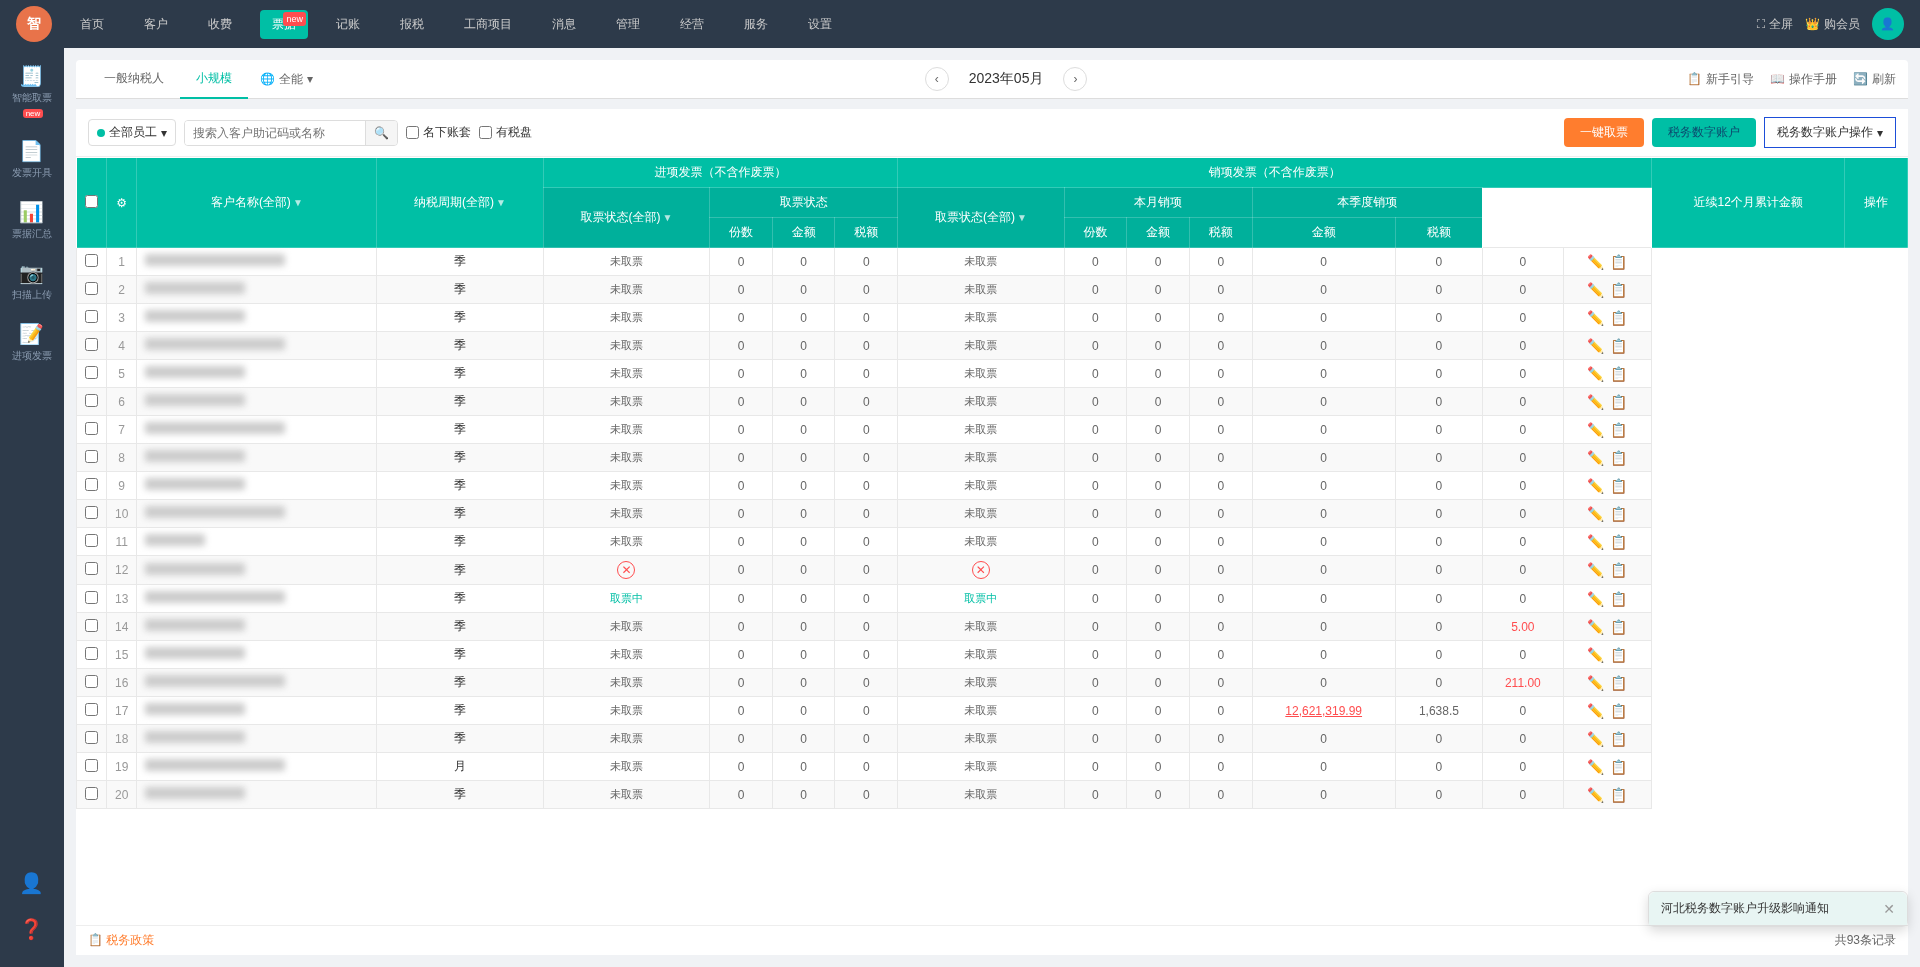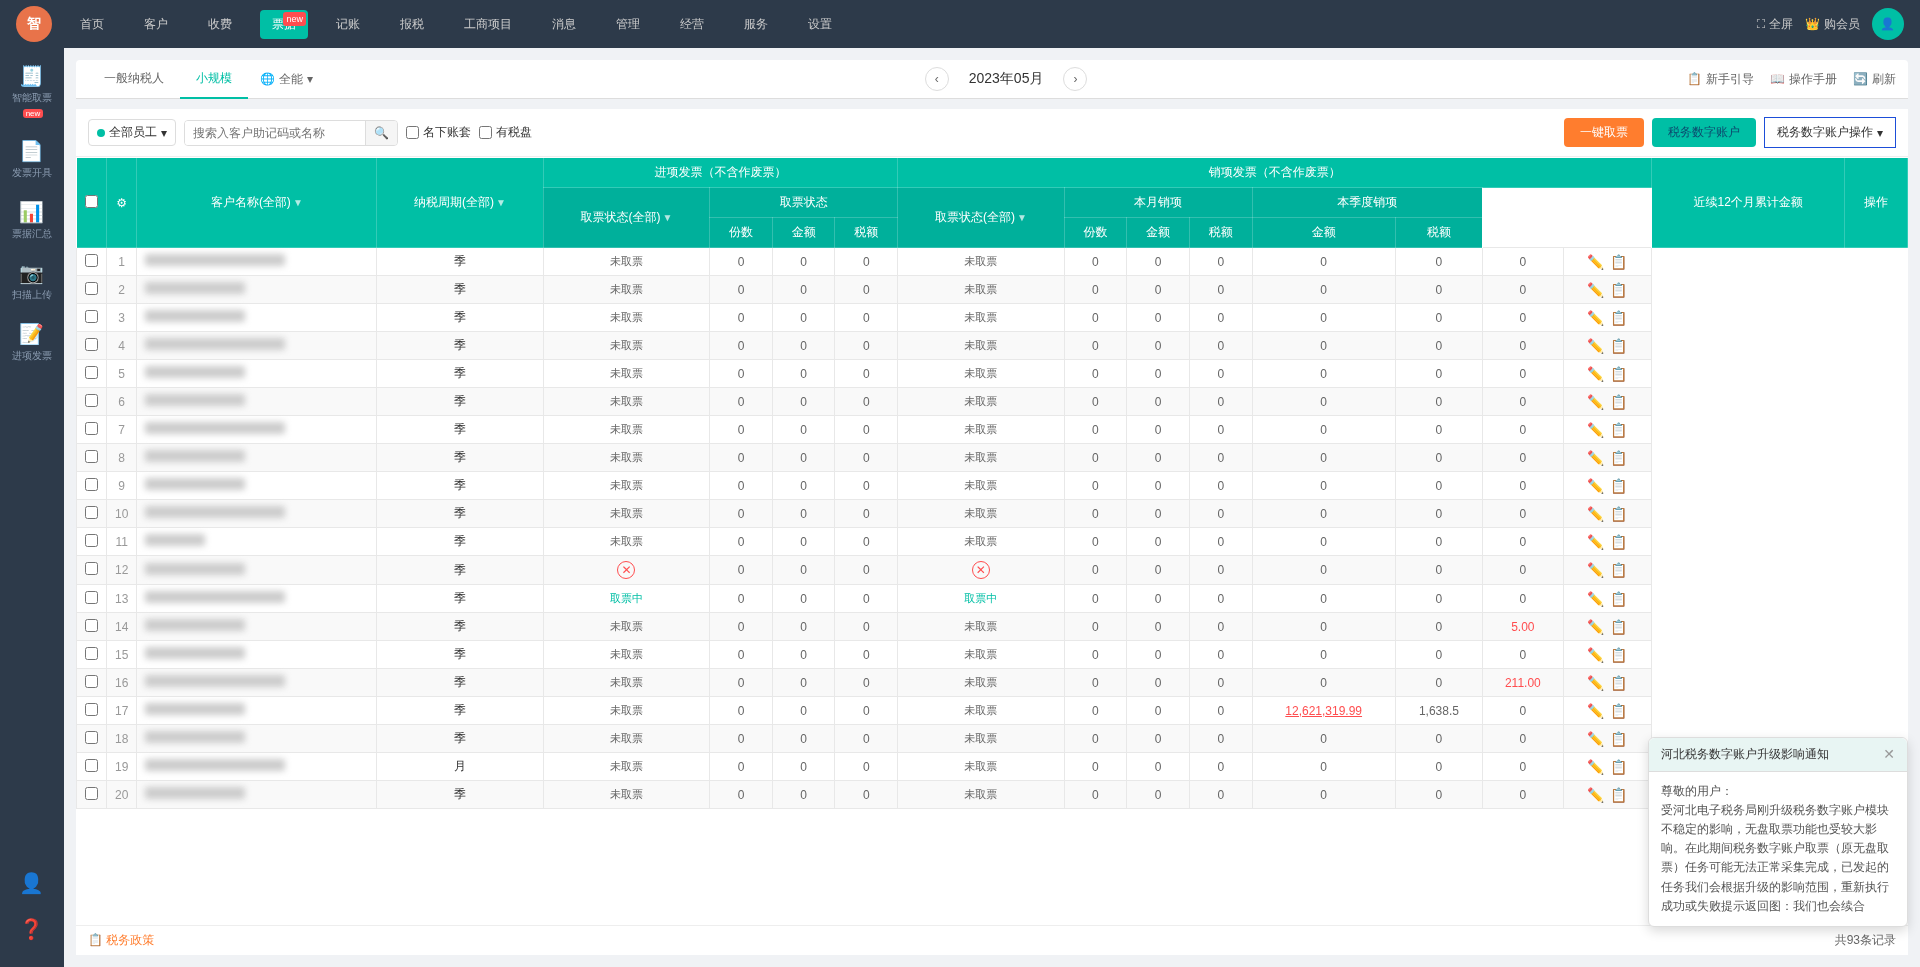--- a/index.html
+++ b/index.html
@@ -1026,16 +1026,13 @@
     <span>共93条记录</span>
   </div>
 
 </div>
 
 <div class="notification-popup">
   <div class="popup-header">
     <span>河北税务数字账户升级影响通知</span>
     <span class="popup-close">✕</span>
   </div>
-  <div class="popup-body">
-    <p>尊敬的用户：<br>受河北电子税务局刚升级税务数字账户模块不稳定的影响，无盘取票功能也受较大影响。在此期间税务数字账户取票（原无盘取票）任务可能无法正常采集完成，已发起的任务我们会根据升级的影响范围，重新执行成功或失败提示返回图：我们也会续合</p>
-  </div>
 </div>
 
 </body></html>

